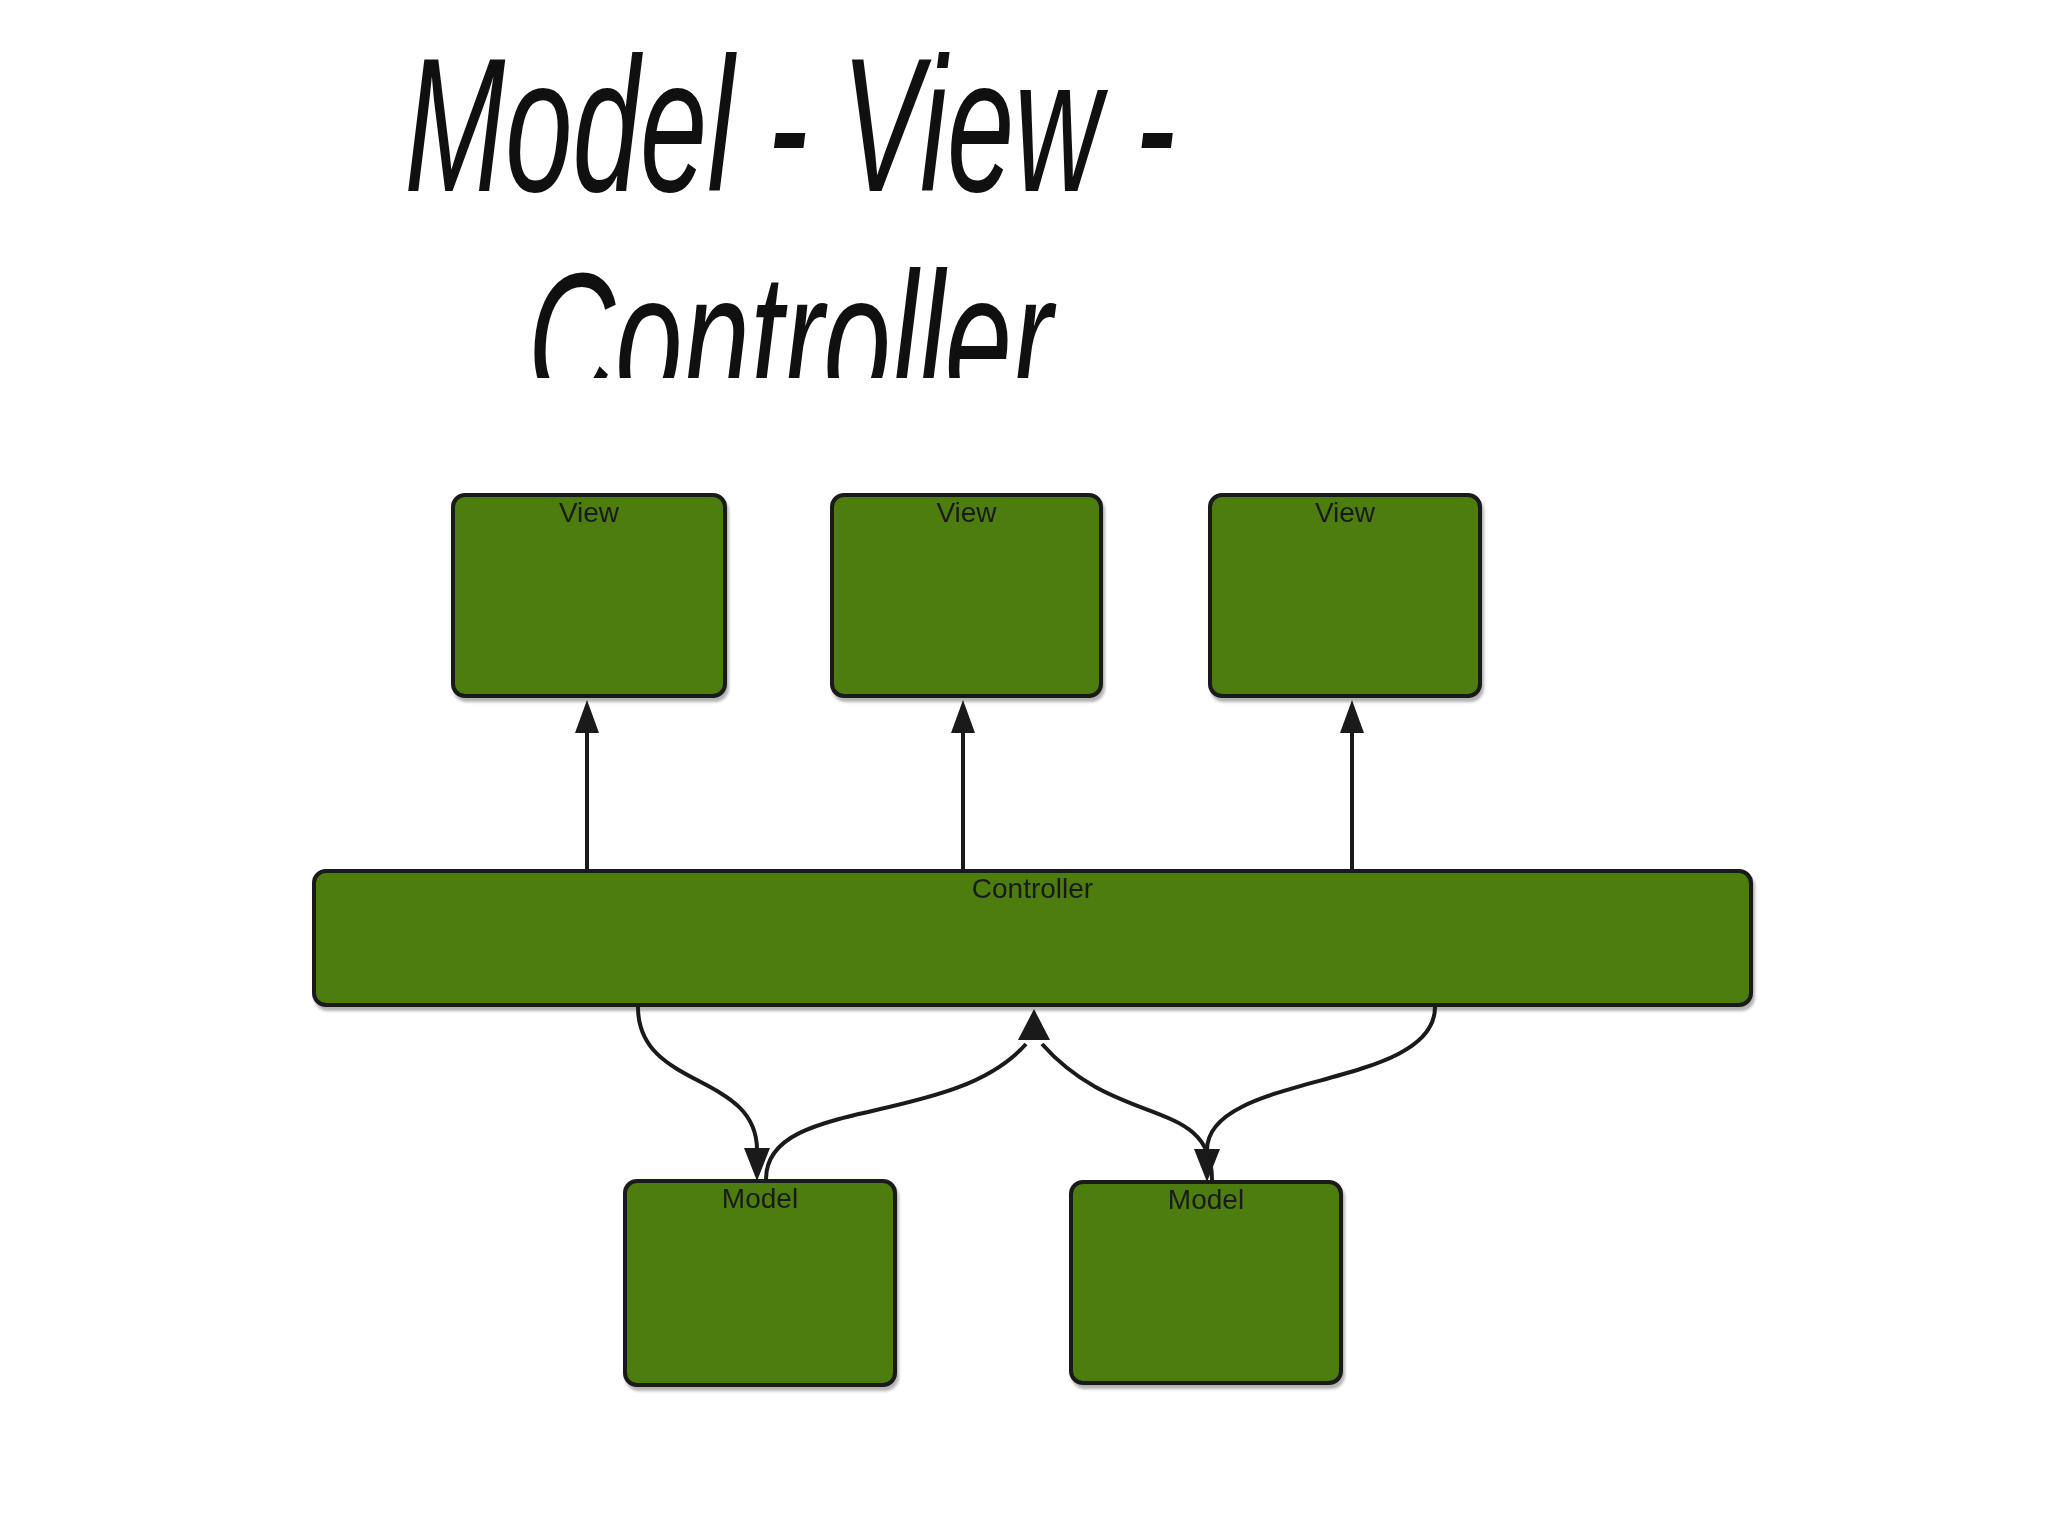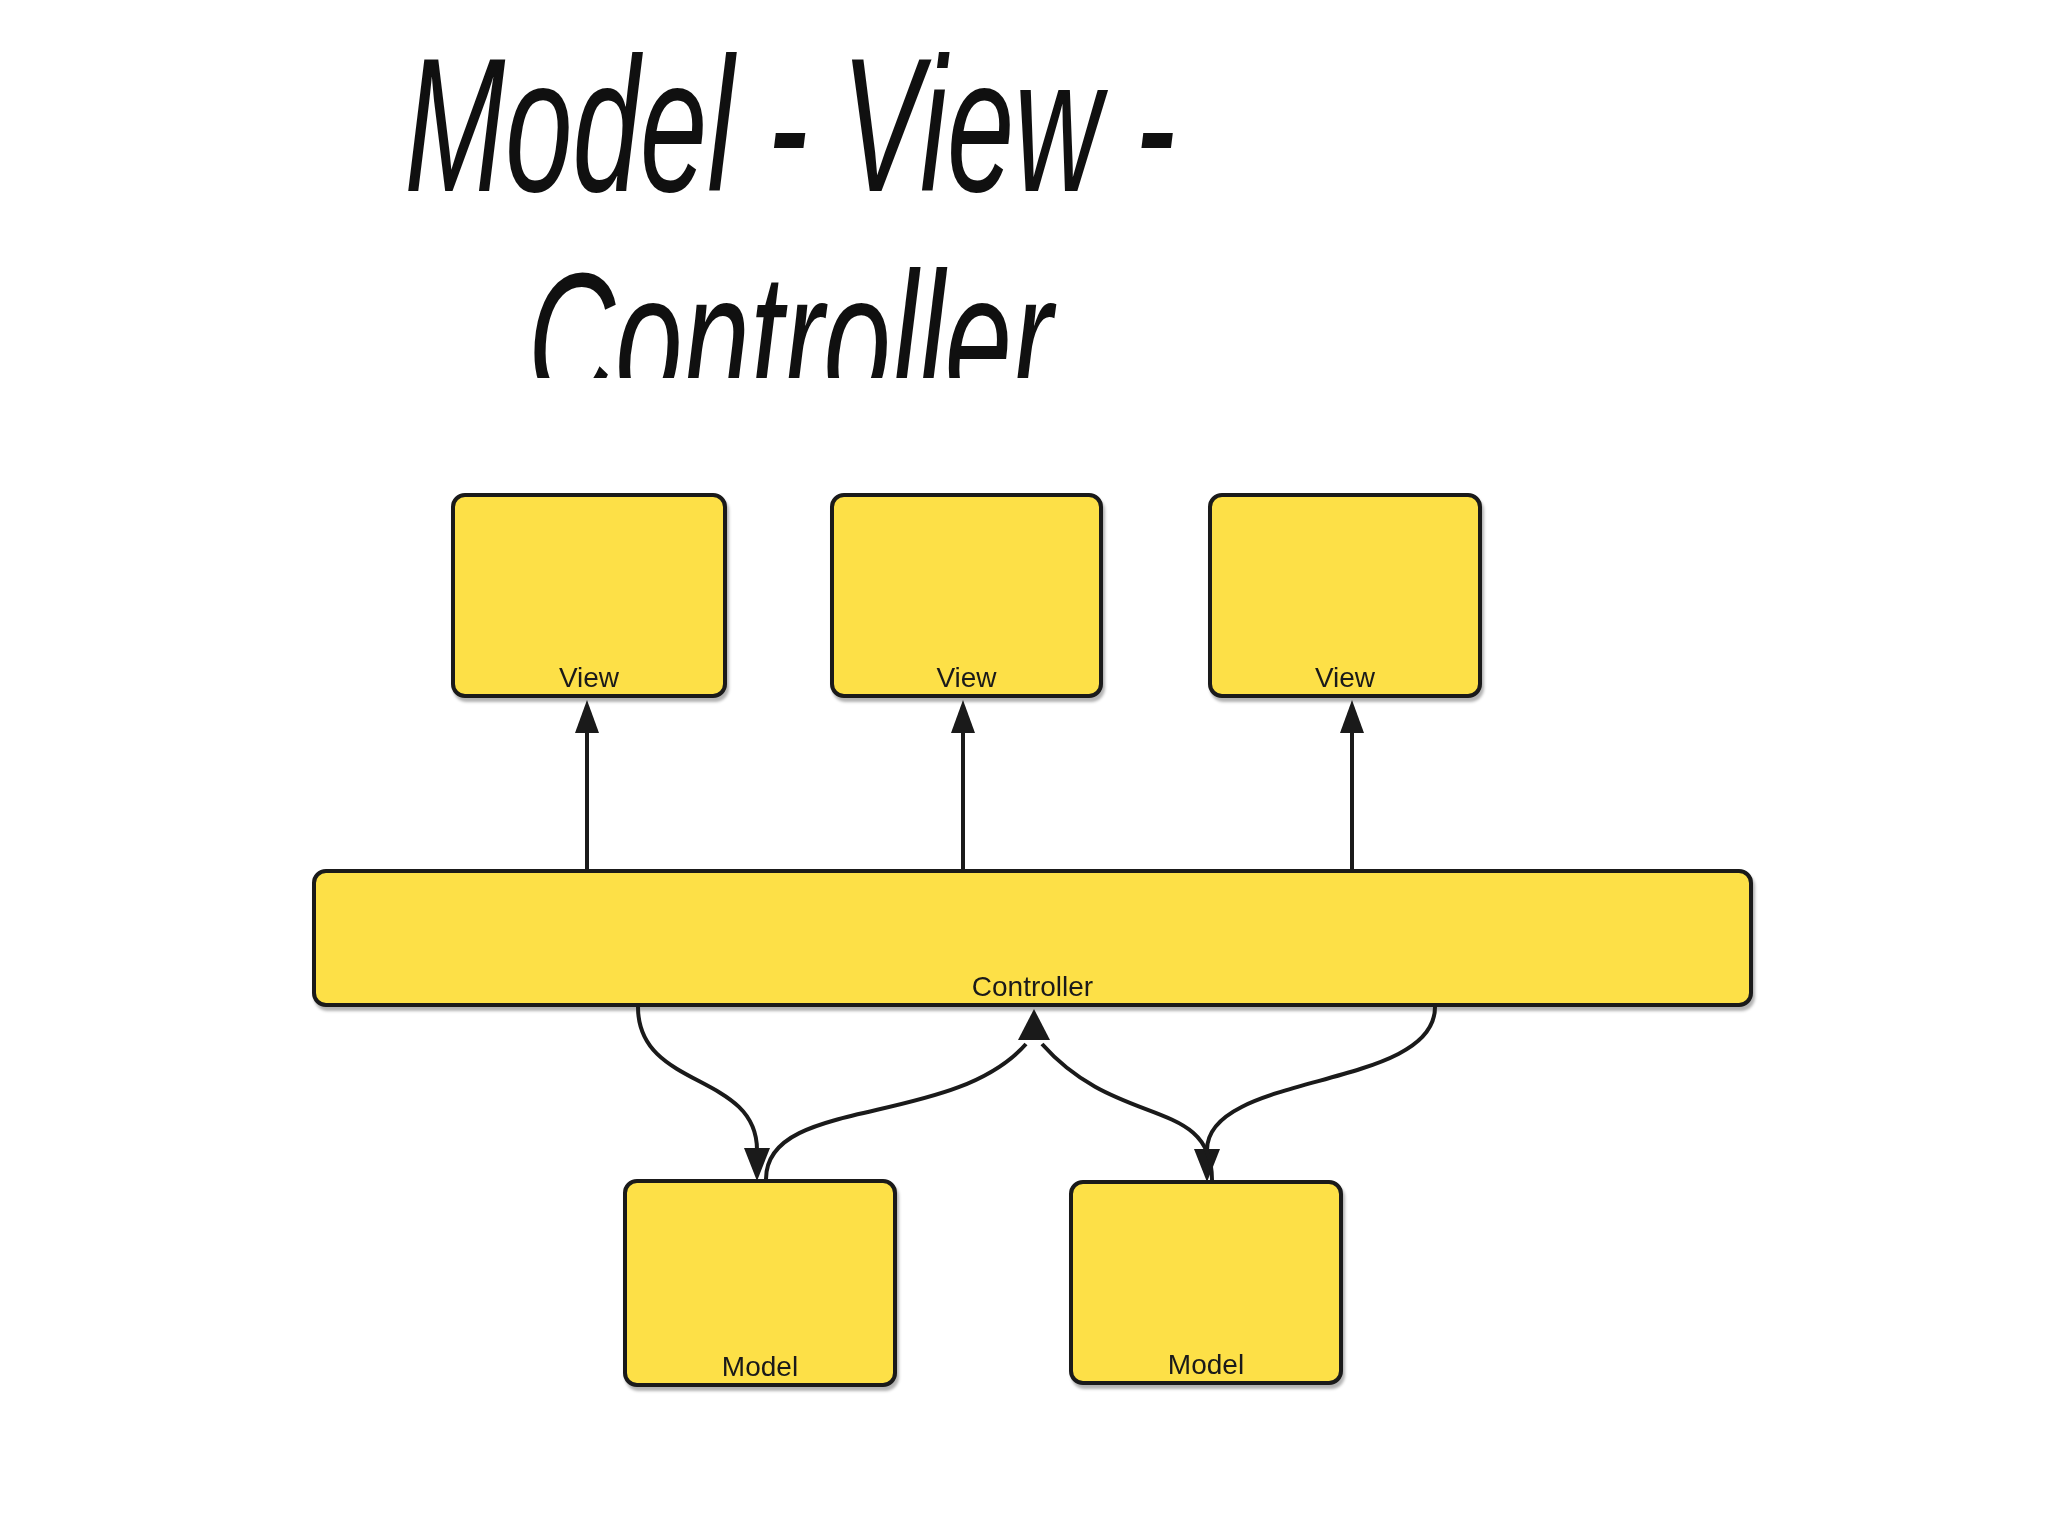--- a/index.html
+++ b/index.html
@@ -36,26 +36,26 @@
     color: #101010;
     text-align: center;
     transform: scaleX(0.63);
     transform-origin: 50% 0;
     white-space: nowrap;
   }
   
   .box {
     position: absolute;
     box-sizing: border-box;
-    background: #fde047;
+    background: #4d7c0f;
     border: 4px solid #1a1a1a;
     border-radius: 14px;
     box-shadow: 2px 4px 3px rgba(0,0,0,0.30);
     display: flex;
-    align-items: flex-end;
+    align-items: flex-start;
     justify-content: center;
     font-size: 28px;
     color: #1a1a1a;
   }
   .box-view-1   { left: 451px;  top: 493px;  width: 276px;  height: 205px; }
   .box-view-2   { left: 830px;  top: 493px;  width: 273px;  height: 205px; }
   .box-view-3   { left: 1208px; top: 493px;  width: 274px;  height: 205px; }
   .box-controller { left: 312px; top: 869px; width: 1441px; height: 138px; }
   .box-model-1  { left: 623px;  top: 1179px; width: 274px;  height: 208px; }
   .box-model-2  { left: 1069px; top: 1180px; width: 274px;  height: 205px; }

